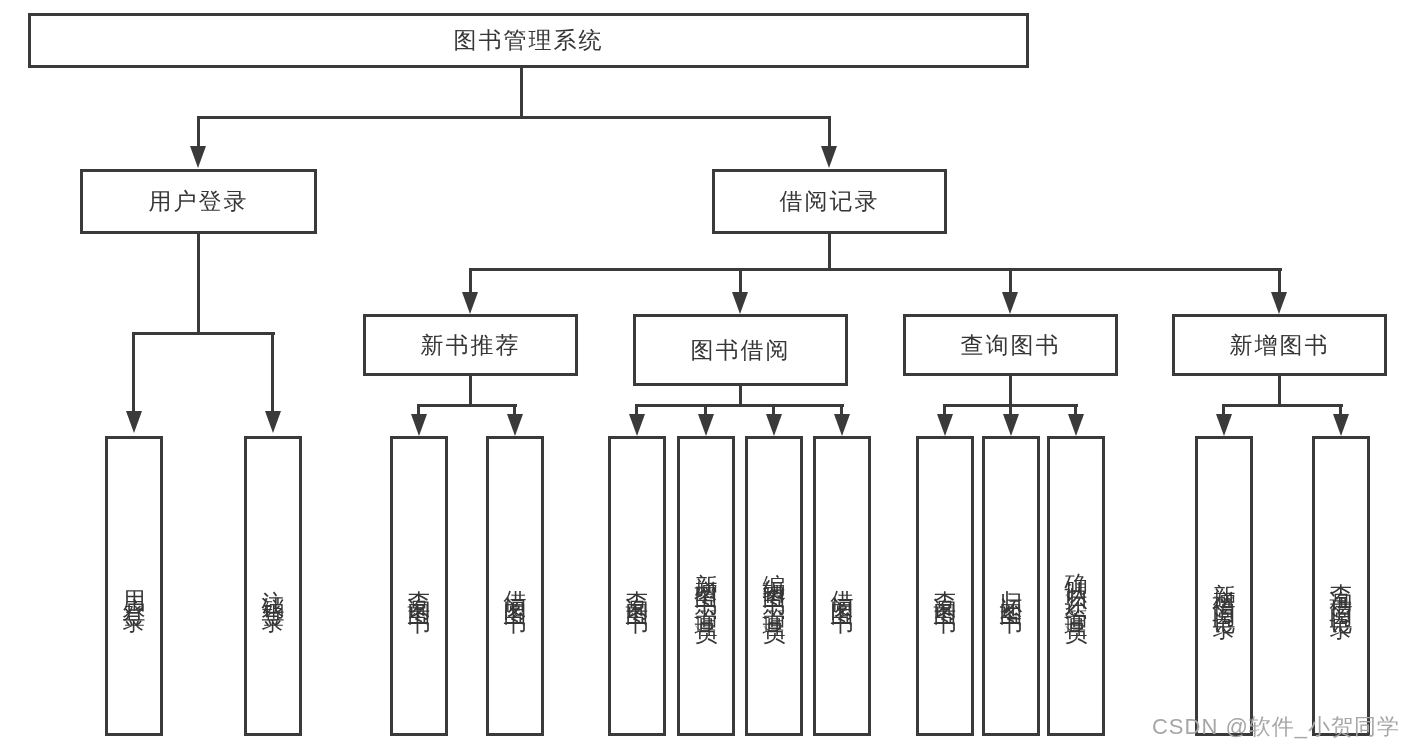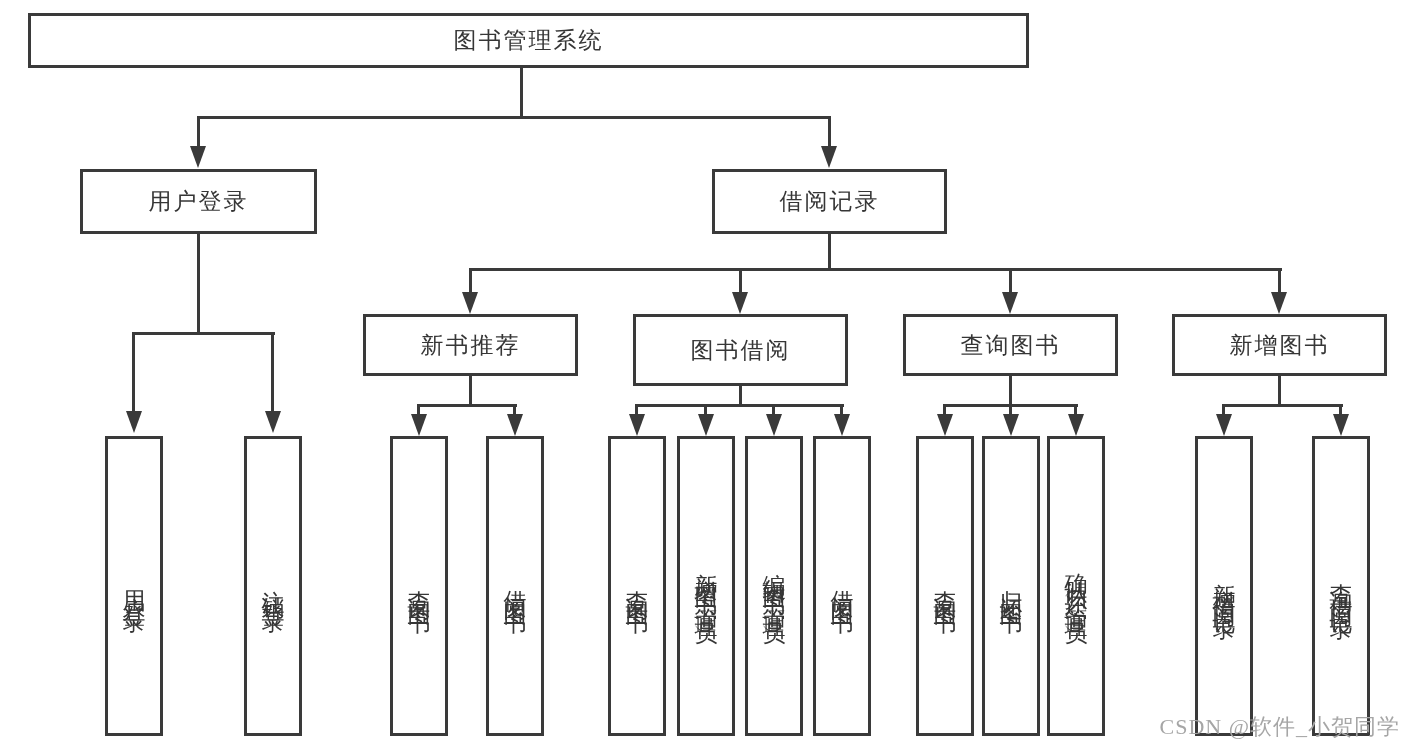--- a/index.html
+++ b/index.html
@@ -57,21 +57,20 @@
 
   .watermark {
     position: absolute;
     right: 5px;
     top: 712px;
     font-size: 22px;
     letter-spacing: 1px;
     color: #a6a6a6;
     z-index: 5;
     white-space: nowrap;
-    font-family: Liberation Serif, serif;
   }
 </style>
 </head>
 <body>
 
 <div class="canvas">
 
   <div class="line" style="left:520px;top:68px;width:3px;height:50px;"></div>
   <div class="line" style="left:197px;top:116px;width:634px;height:3px;"></div>
   <div class="line" style="left:197px;top:116px;width:3px;height:31px;"></div>

